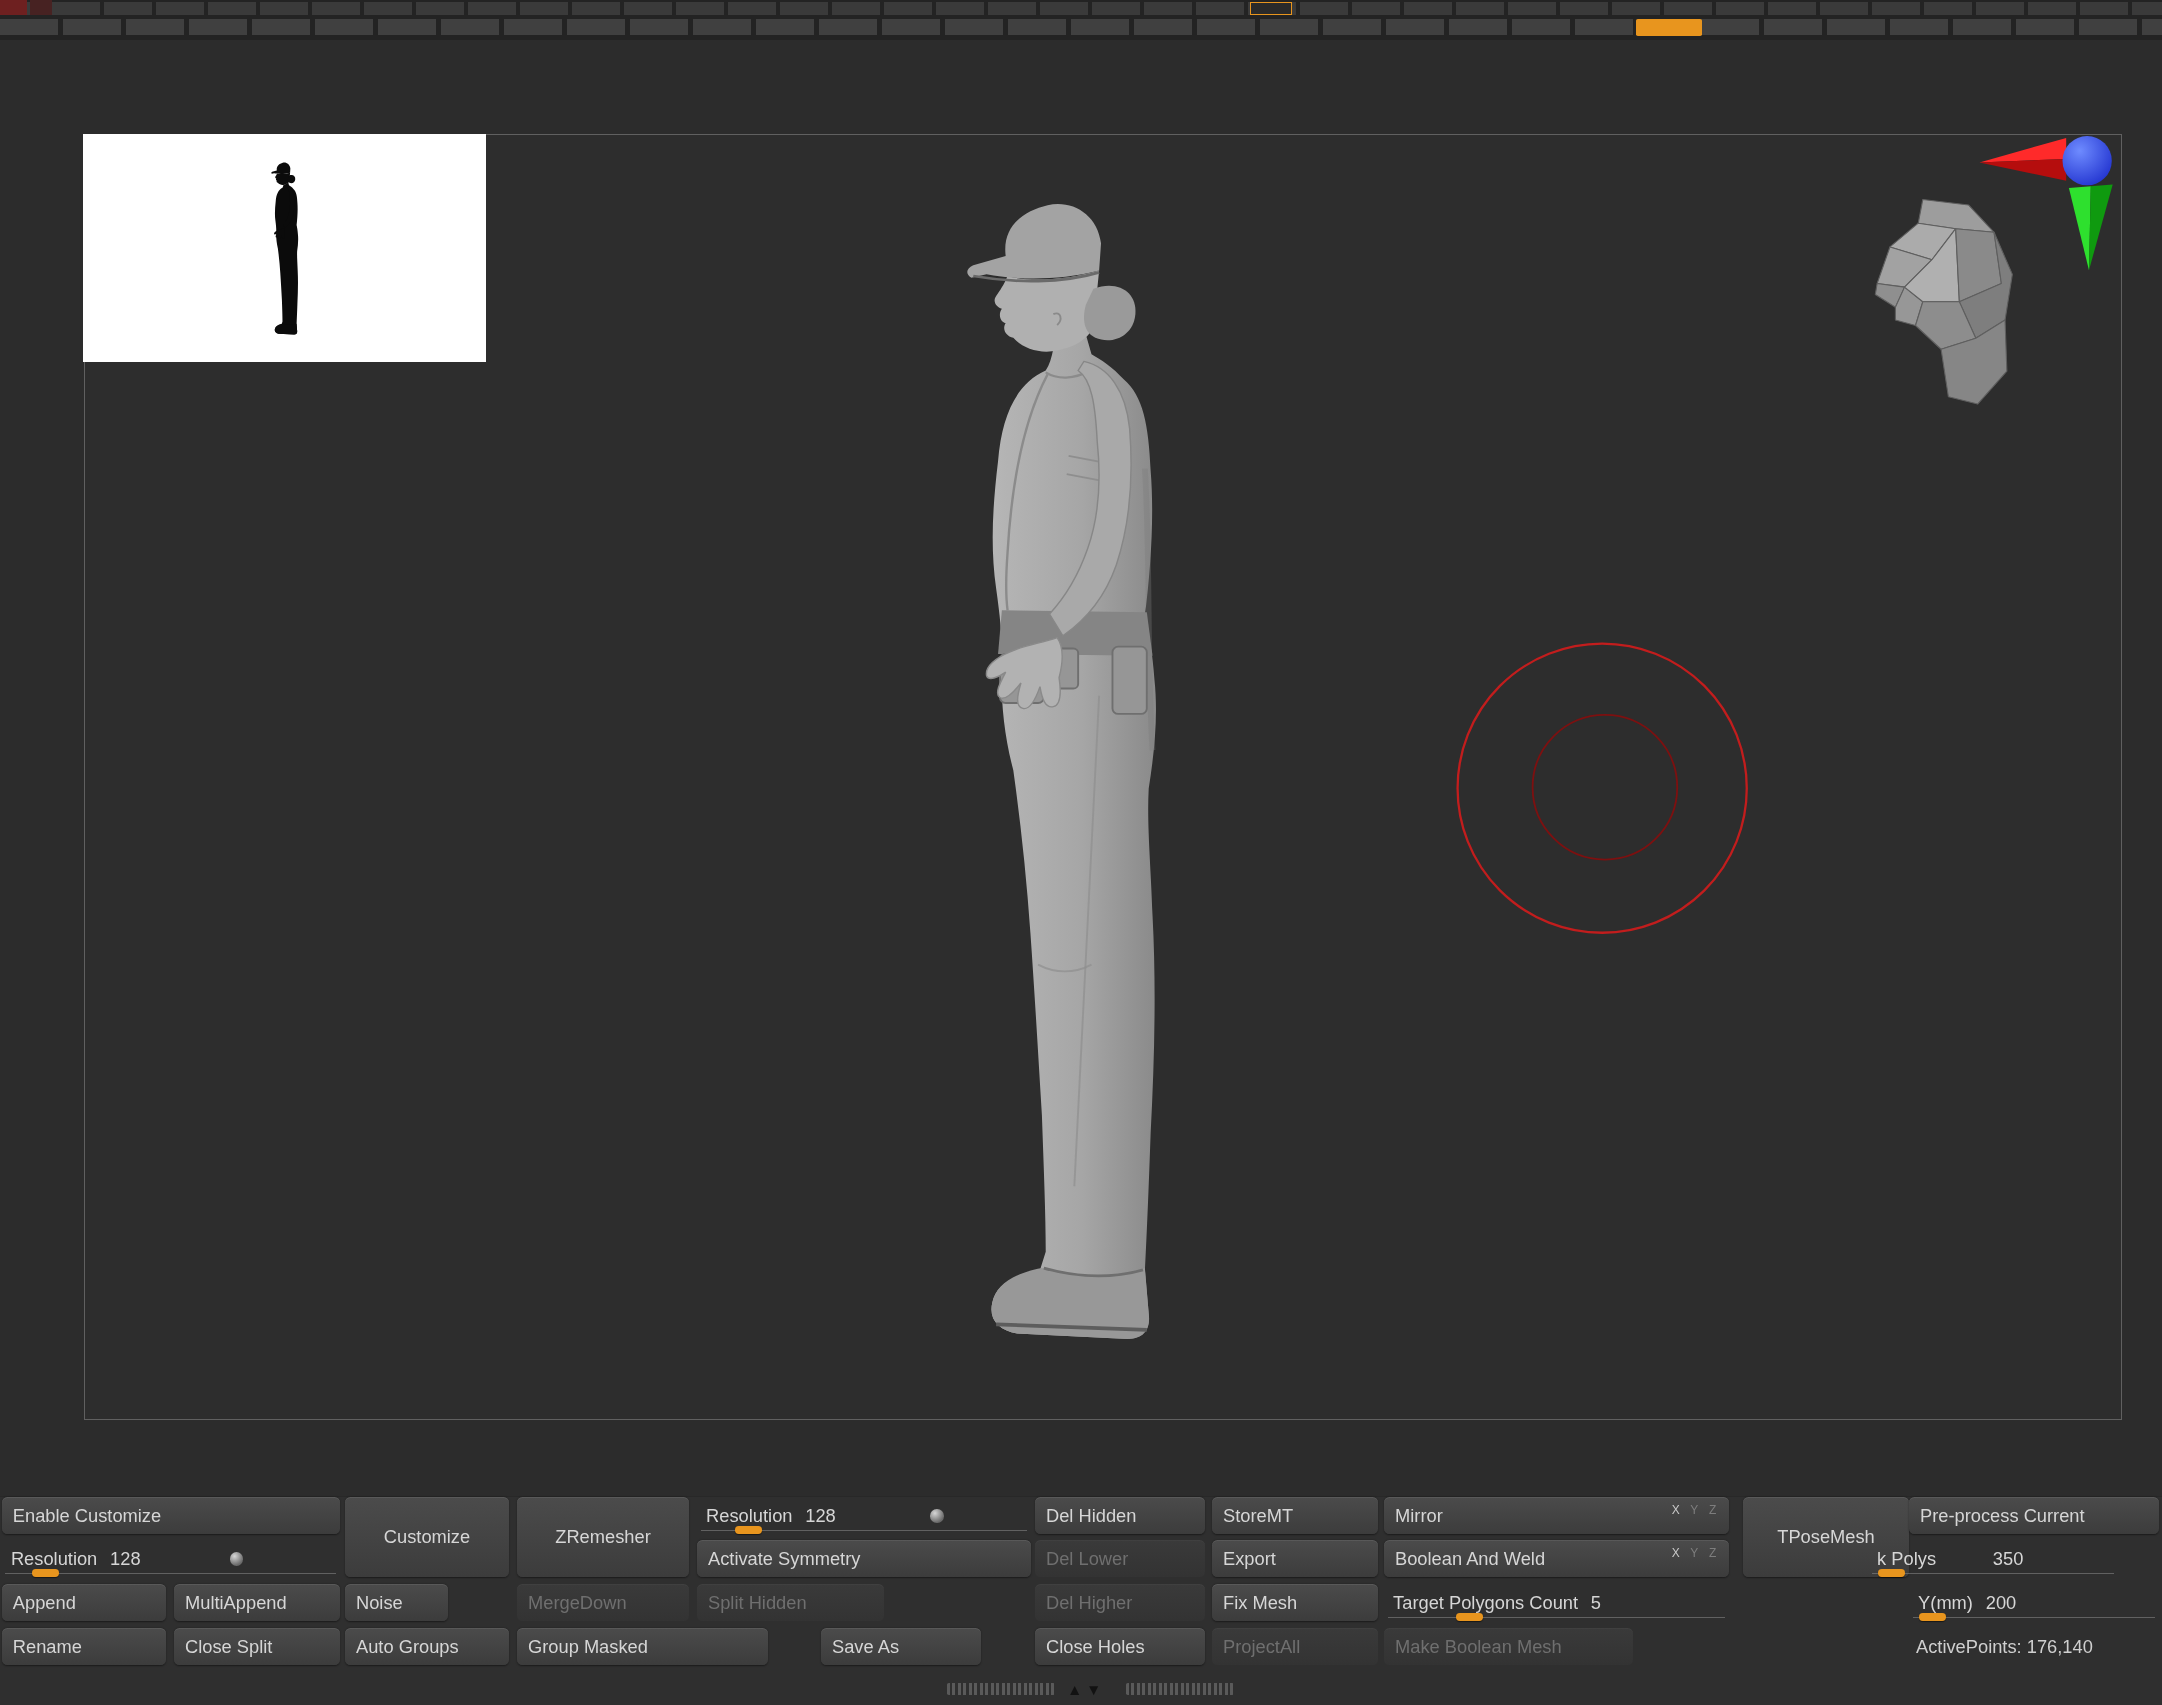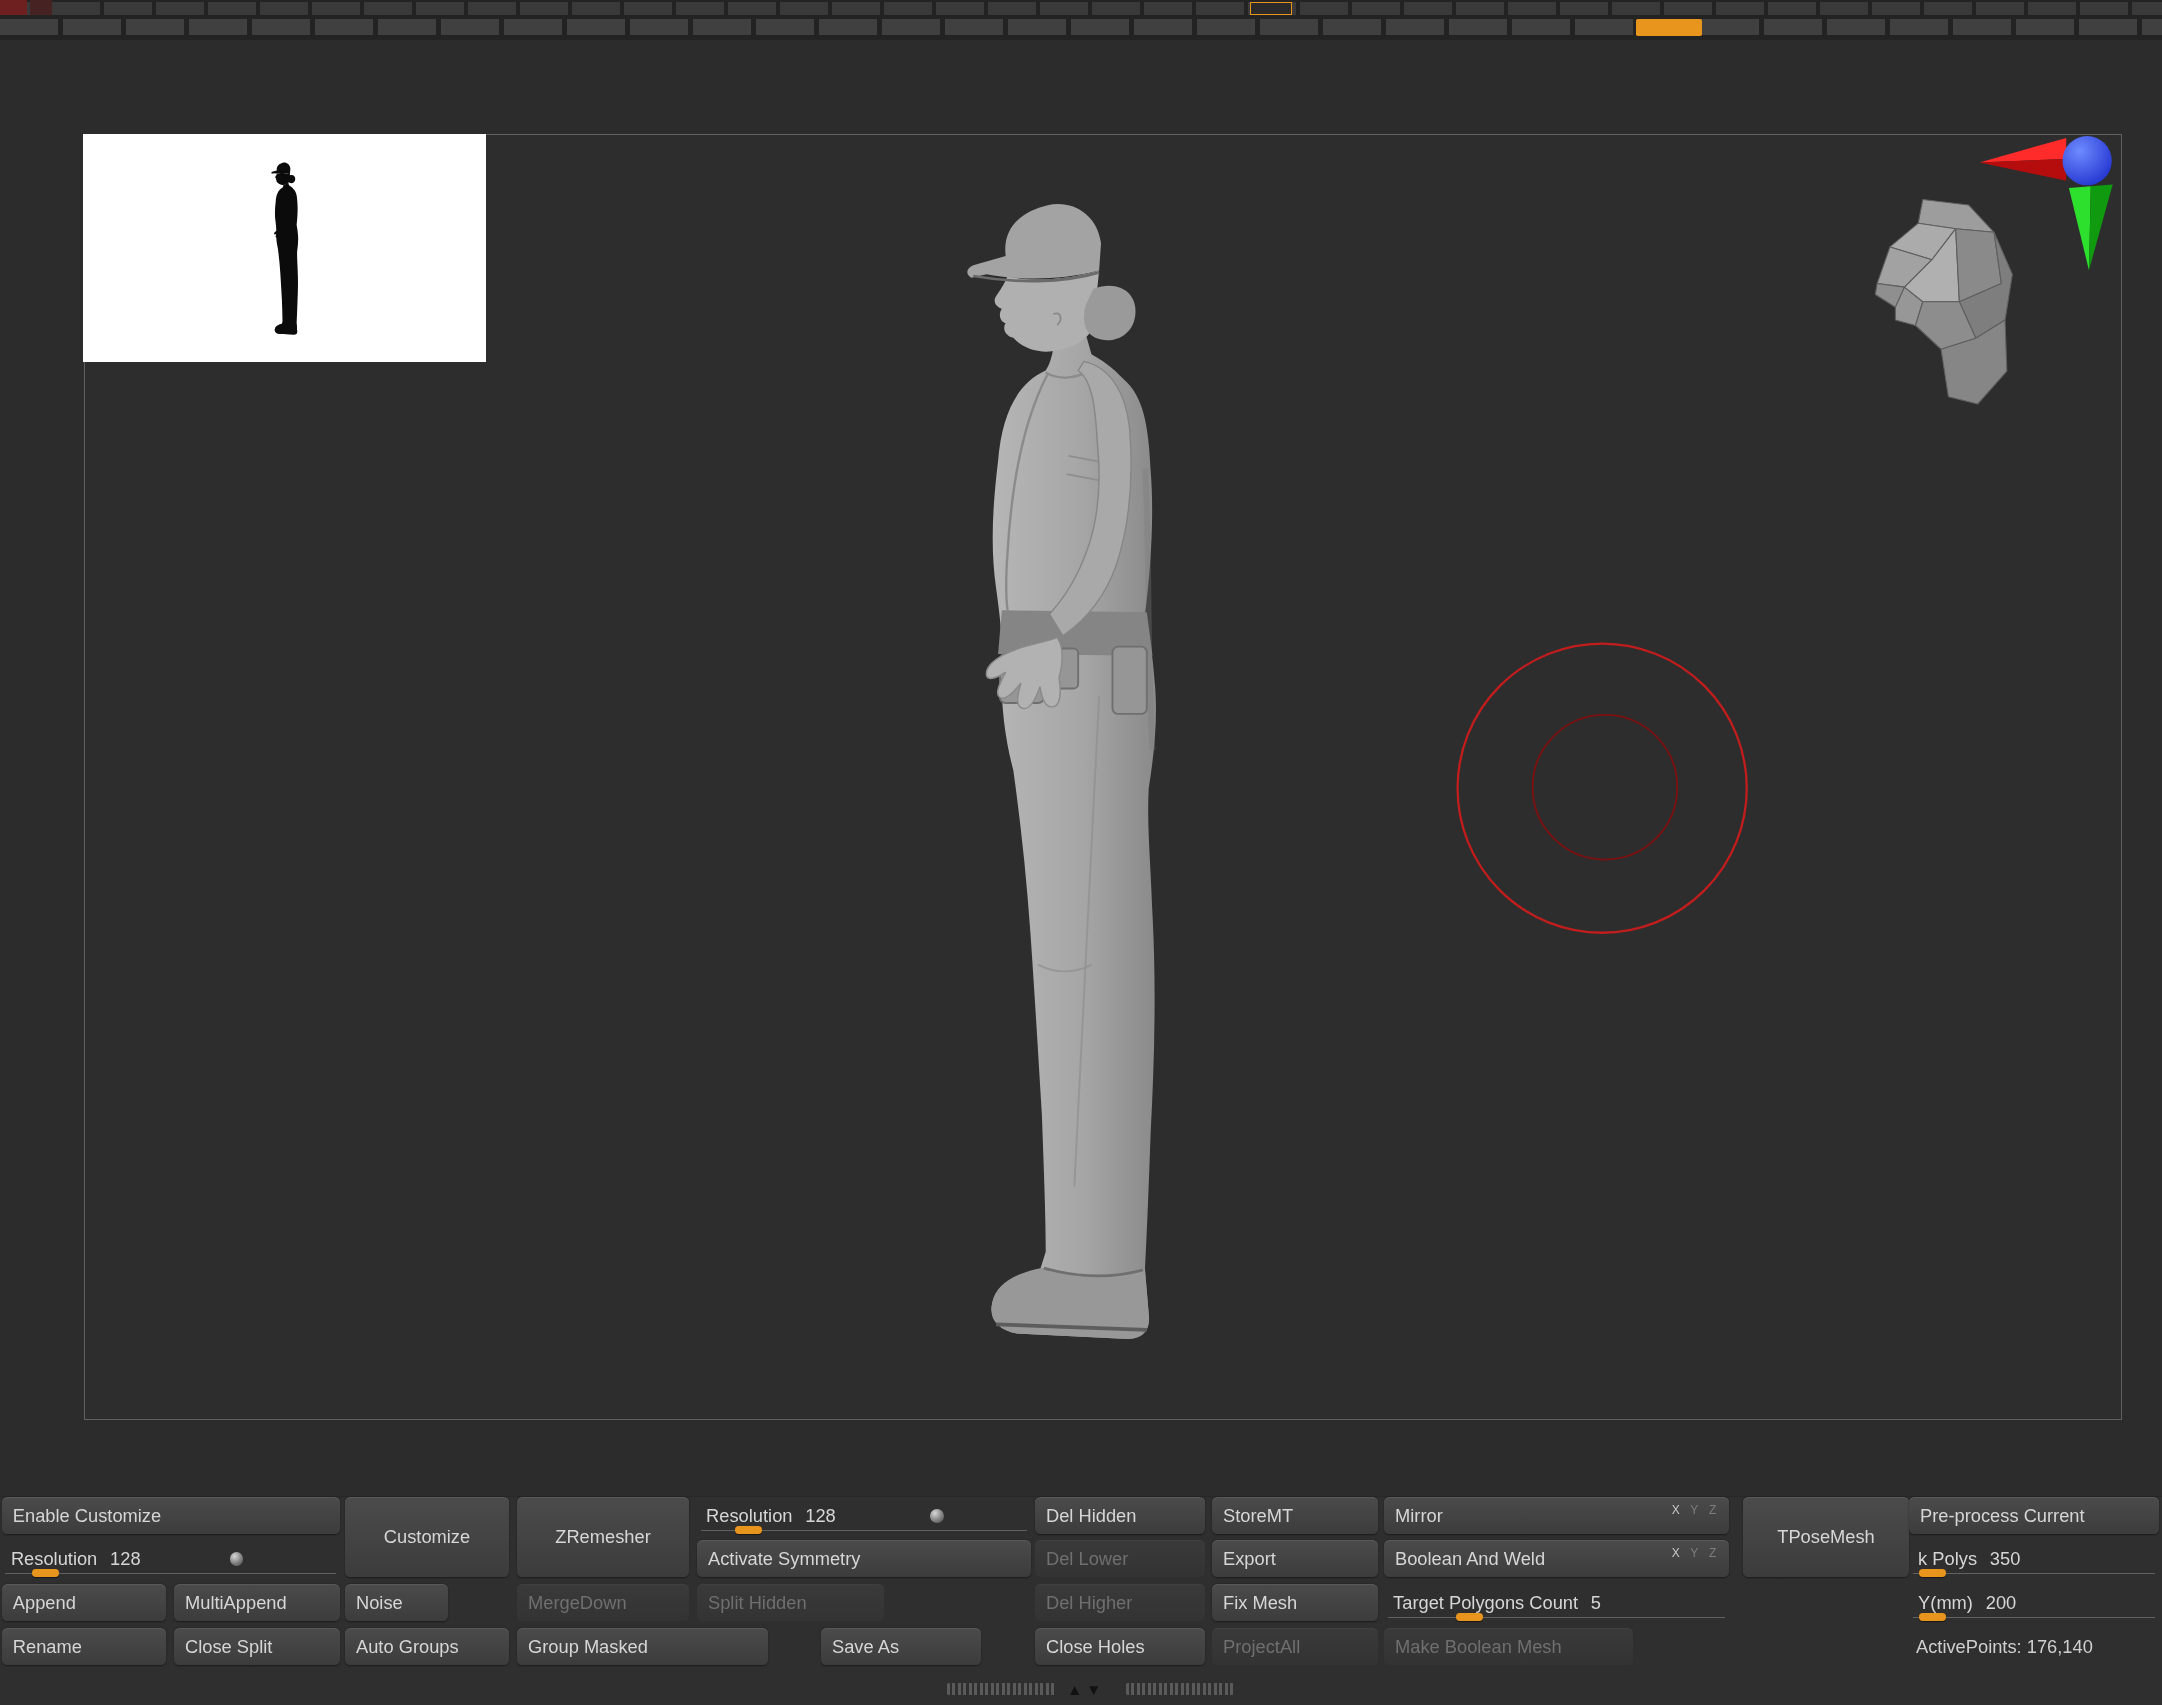--- a/index.html
+++ b/index.html
@@ -288,21 +288,21 @@
       <span>Make Boolean Mesh</span>
     </div>
 
     <div class="btn tall" style="left:1736px;top:0;width:166px;margin-left:7px;">
       <span>TPoseMesh</span>
     </div>
 
     <div class="btn" style="left:1909px;top:0;width:250px;">
       <span>Pre-process Current</span>
     </div>
-    <div class="slider" style="left:1909px;top:43px;width:250px;">
+    <div class="slider" style="left:1868px;top:43px;width:250px;gap:44px;">
       <span>k Polys</span>
       <span class="val">350</span>
       <span class="track"></span>
       <span class="handle" style="left:10px;"></span>
     </div>
     <div class="slider" style="left:1909px;top:87px;width:250px;">
       <span>Y(mm)</span>
       <span class="val">200</span>
       <span class="track"></span>
       <span class="handle" style="left:10px;"></span>

